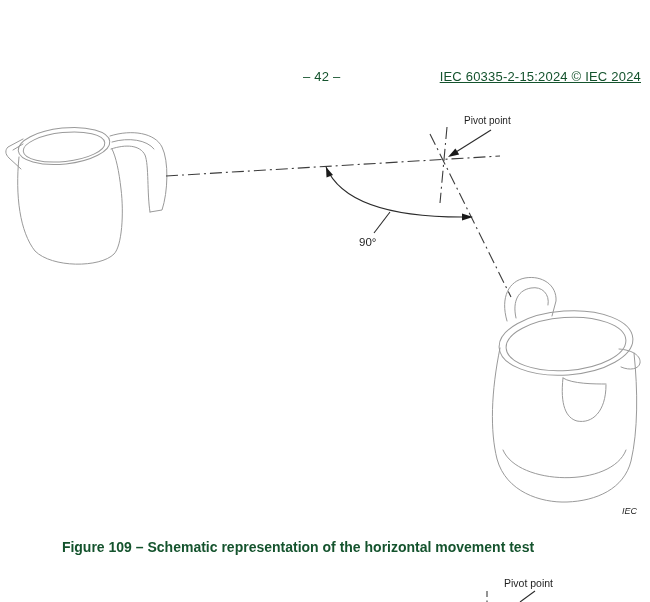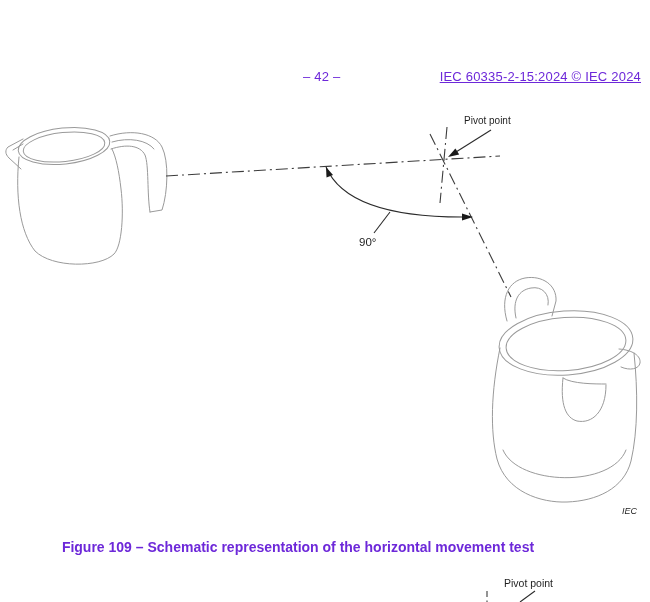--- a/index.html
+++ b/index.html
@@ -1,19 +1,19 @@
 <!DOCTYPE html>
 <html><head>
 <meta charset="utf-8">
 <style>
   html,body { margin:0; padding:0; background:#fff; }
   .page {
     position:relative; width:650px; height:602px; background:#ffffff;
     font-family:"Liberation Sans", sans-serif; overflow:hidden;
-    color:#6d28d9;
+    color:#14532d;
   }
   .header-text { position:absolute; top:69px; font-size:13px; letter-spacing:0.2px; white-space:nowrap; }
   .page-number { left:303px; }
   .std-ref { right:9px;text-decoration:underline; }
   .diagram-svg { position:absolute; left:0; top:0; width:650px; height:602px; }
   .figure-caption {
     position:absolute; top:539px; left:0; width:596px; text-align:center;
     font-size:14px; font-weight:bold; white-space:nowrap;
   }
   svg text { font-family:"Liberation Sans", sans-serif; fill:#1f1f1f; }

